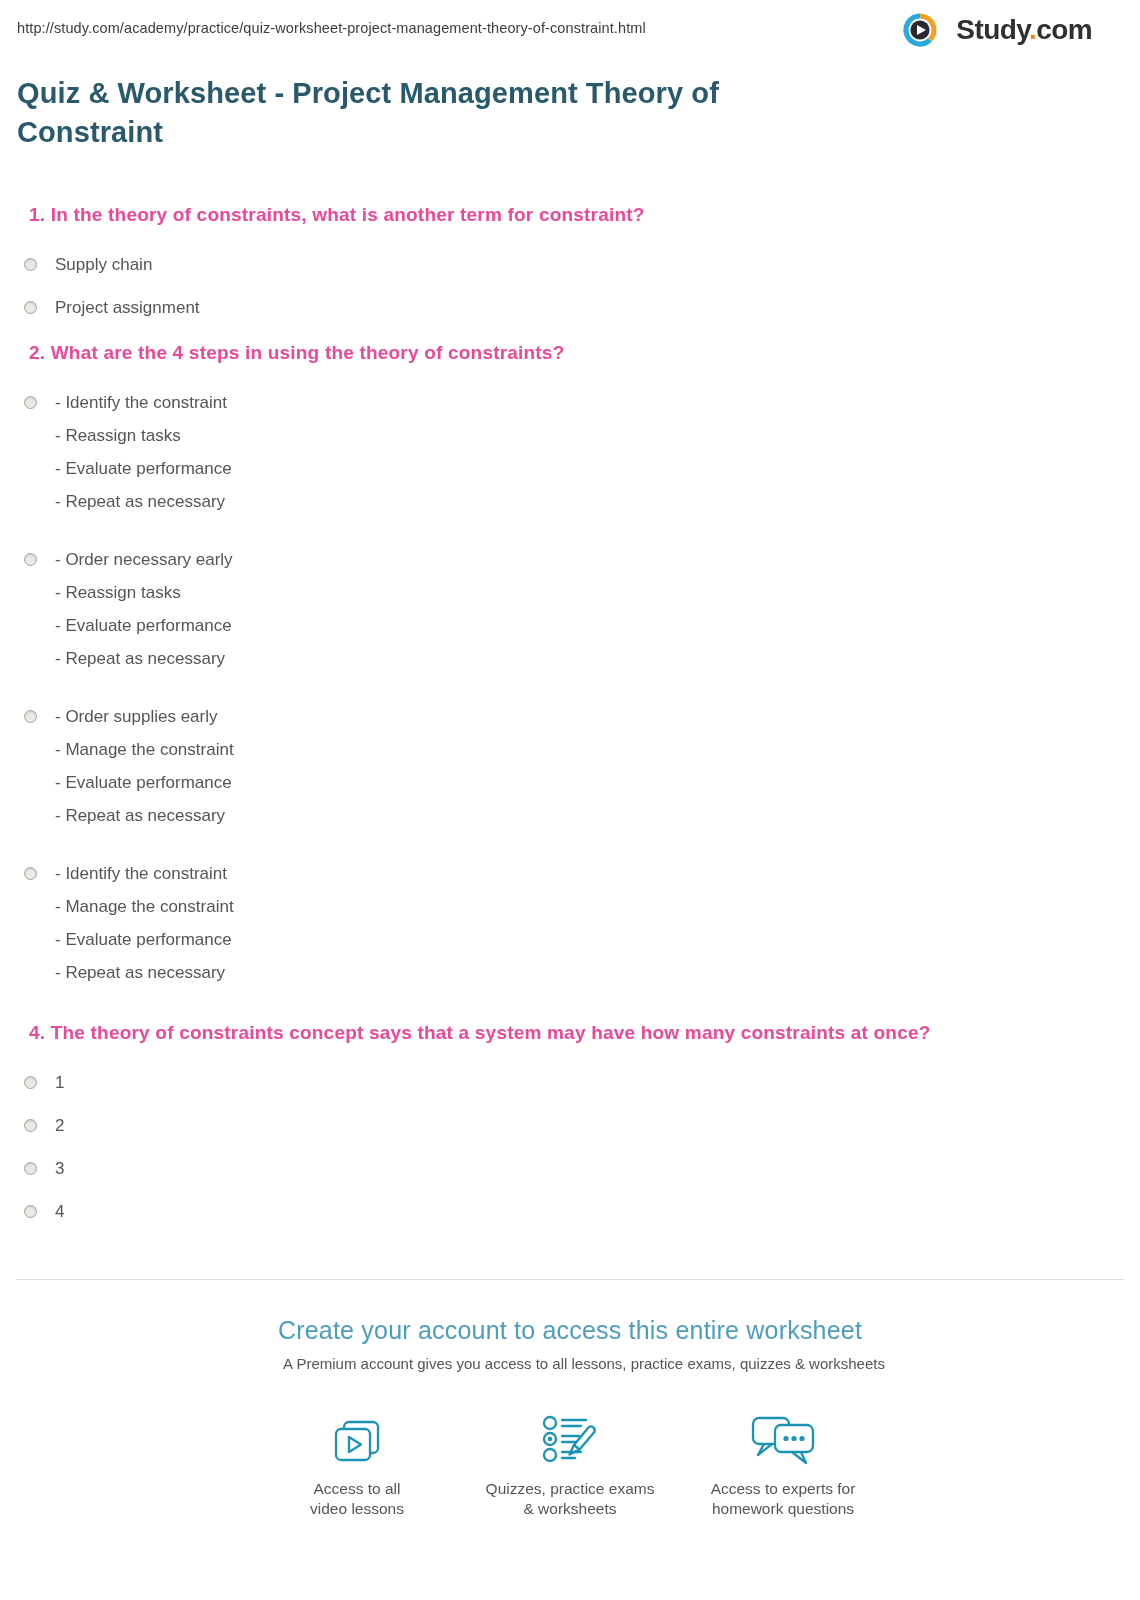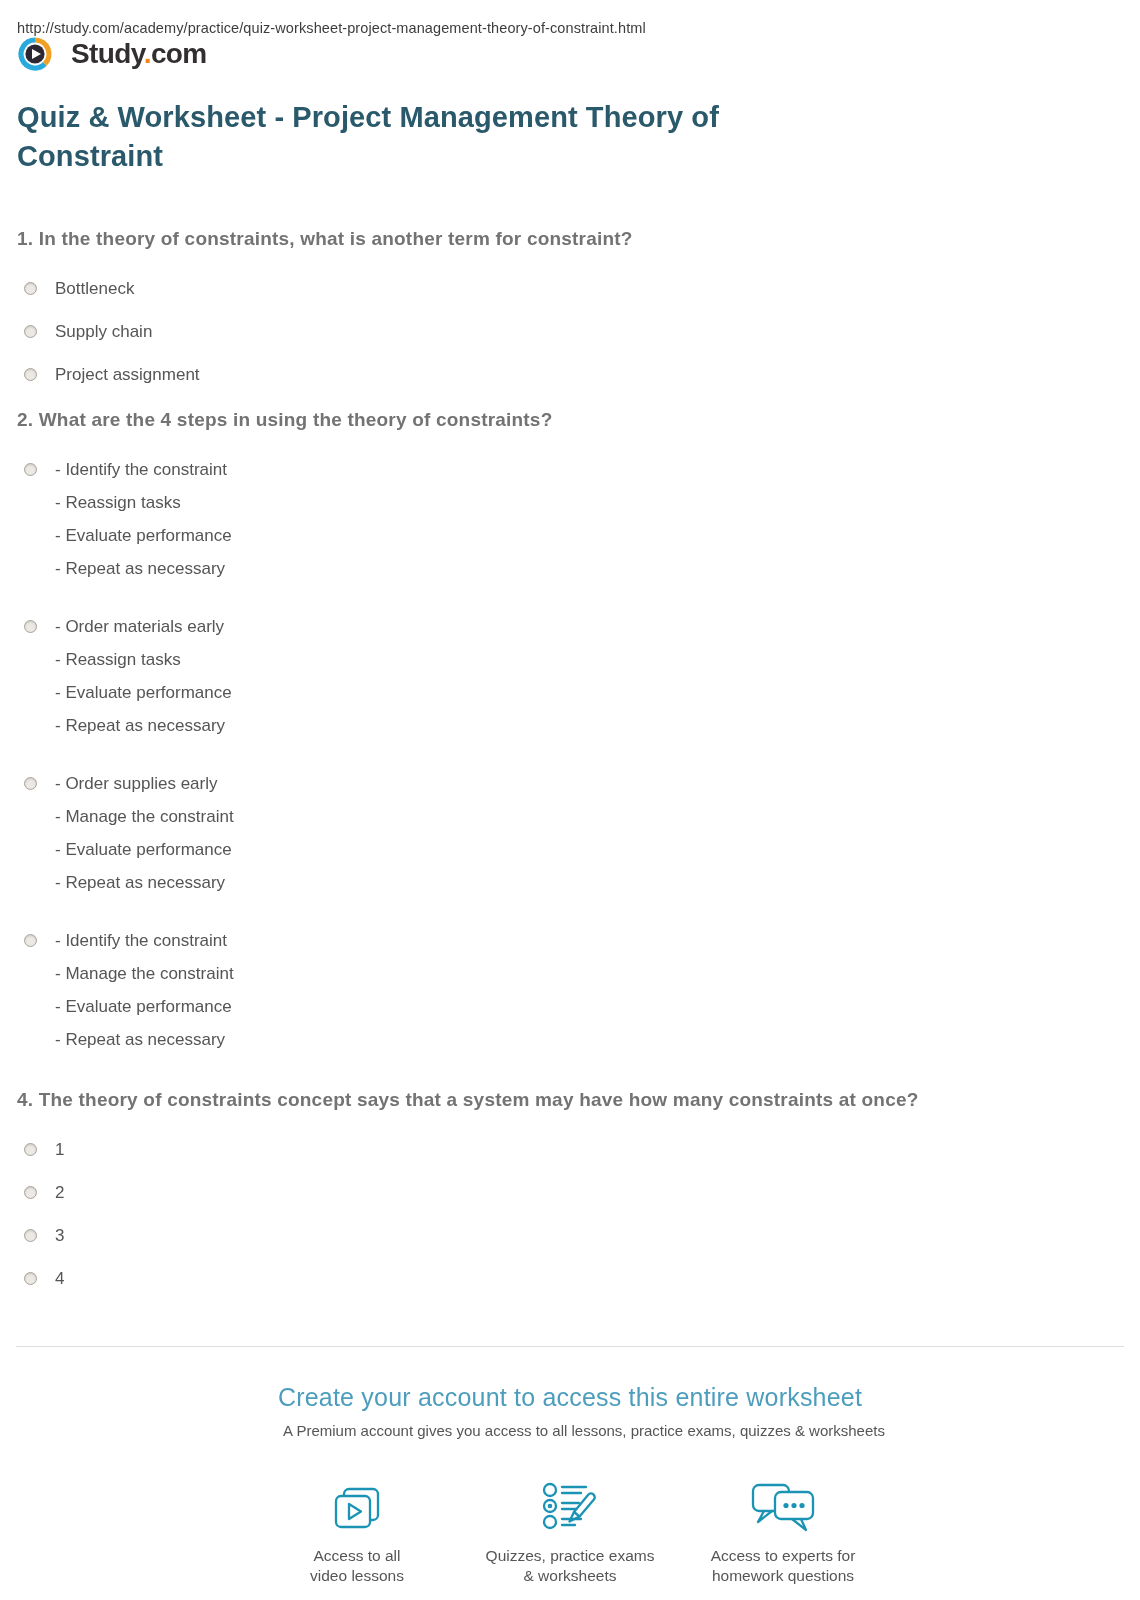--- a/index.html
+++ b/index.html
@@ -5,39 +5,39 @@
   * { box-sizing: border-box; }
   html, body { margin: 0; padding: 0; background: #fff; }
   body {
     font-family: "Liberation Sans", "DejaVu Sans", sans-serif;
     color: #555;
     width: 1140px;
   }
   .page { width: 1140px; min-height: 1600px; background: #fff; overflow: hidden; }
 
   
-  .hdr { display: flex; justify-content: space-between; align-items: flex-start; padding: 12px 48px 0 17px; flex-direction: column; }
+  .hdr { display: flex; justify-content: space-between; align-items: flex-start; padding: 12px 48px 0 17px; }
   .hdr-url { font-size: 14.5px; color: #3d3d3d; padding-top: 8px; letter-spacing: .1px; }
   .logo { display: flex; align-items: center; gap: 18px; cursor: pointer; }
   .logo-text { font-size: 28px; font-weight: 700; color: #332f30; letter-spacing: -.6px; }
   .logo-text .dot { color: #f0861c; }
 
   
   h1.title {
     margin: 26px 17px 0; max-width: 755px;
     font-size: 29px; line-height: 39px; font-weight: 700;
     color: #29596a; letter-spacing: .1px;
   }
 
   
   .questions { margin: 52px 17px 0; }
   .question { margin-bottom: 20px; }
   .question h2 {
-    font-size: 19px; font-weight: 700; color: #737373;
-    margin: 0 0 30px; letter-spacing: .2px;
+    font-size: 19px; font-weight: 700; color: #ec4899;
+    margin: 0 12px 30px; letter-spacing: .2px;
   }
   .opt { display: flex; align-items: flex-start; margin: 0 0 26px 7px; cursor: pointer; }
   .radio {
     width: 13px; height: 13px; flex: none; margin-top: 2px;
     border: 1px solid #a9a49c; border-radius: 50%;
     background: #ece9e4;
     box-shadow: inset 0 1px 2px rgba(0,0,0,.15);
   }
   .opt-lines { margin-left: 18px; font-size: 17px; color: #555; }
   .opt-lines p { margin: 0 0 15px; line-height: 18px; }
@@ -78,26 +78,20 @@
 
   <h1 class="title">Quiz &amp; Worksheet - Project Management Theory of Constraint</h1>
 
   <div class="questions">
 
     <section class="question q-single">
       <h2>1. In the theory of constraints, what is another term for constraint?</h2>
       <div class="opt">
         <span class="radio"></span>
         <div class="opt-lines">
-            <p>Bottleneck</p>
-          </div>
-      </div>
-      <div class="opt">
-        <span class="radio"></span>
-        <div class="opt-lines">
             <p>Supply chain</p>
           </div>
       </div>
       <div class="opt">
         <span class="radio"></span>
         <div class="opt-lines">
             <p>Project assignment</p>
           </div>
       </div>
     </section>
@@ -109,21 +103,21 @@
         <div class="opt-lines">
           <p>- Identify the constraint</p>
           <p>- Reassign tasks</p>
           <p>- Evaluate performance</p>
           <p>- Repeat as necessary</p>
         </div>
       </div>
       <div class="opt">
         <span class="radio"></span>
         <div class="opt-lines">
-          <p>- Order materials early</p>
+          <p>- Order necessary early</p>
           <p>- Reassign tasks</p>
           <p>- Evaluate performance</p>
           <p>- Repeat as necessary</p>
         </div>
       </div>
       <div class="opt">
         <span class="radio"></span>
         <div class="opt-lines">
           <p>- Order supplies early</p>
           <p>- Manage the constraint</p>

